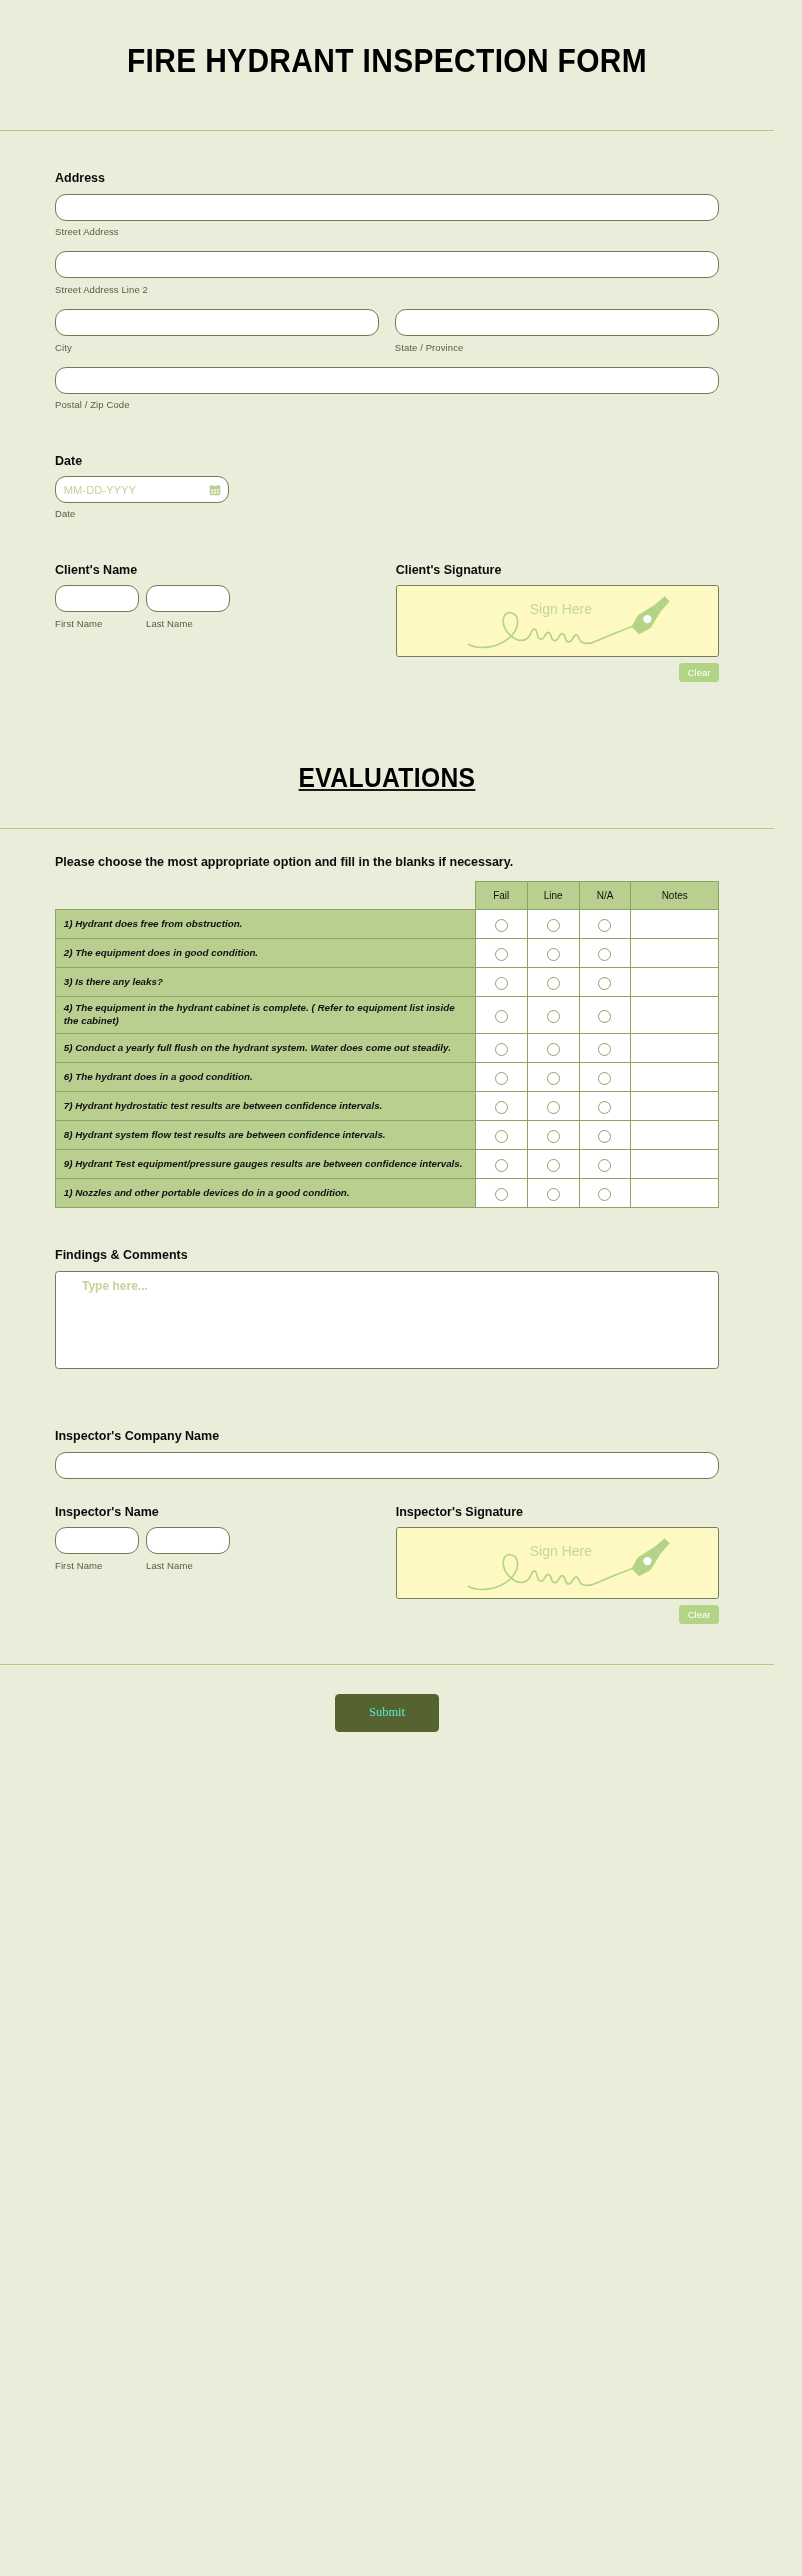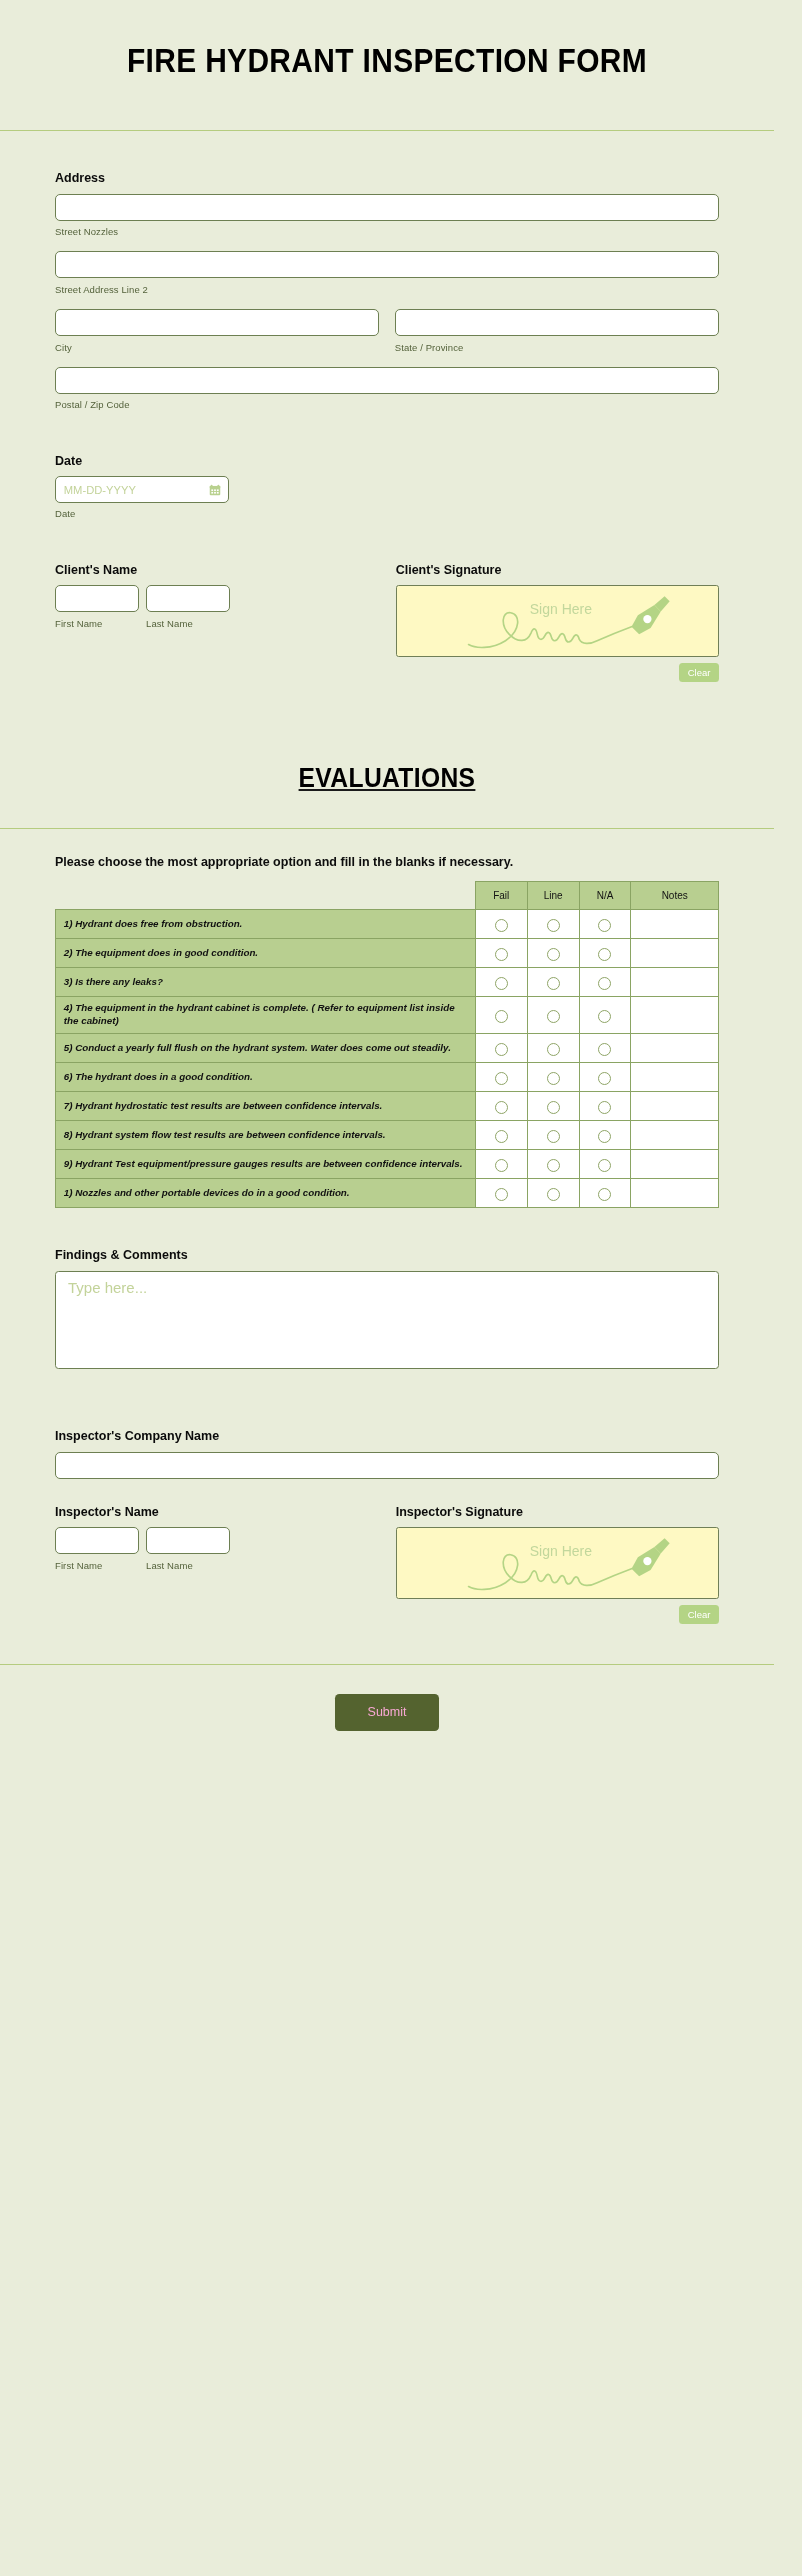--- a/index.html
+++ b/index.html
@@ -53,21 +53,21 @@
     color: #53613a;
     margin-top: 5.2px;
     letter-spacing: 0.1px;
   }
 
   .txt {
     width: 100%;
     height: 27px;
     background: #ffffff;
     border: 0.9px solid #6d7f52;
-    border-radius: 5px;
+    border-radius: 11px;
     padding: 0 7.8px;
     font-size: 11.2px;
     font-family: "Liberation Sans", sans-serif;
     color: #2b2b2b;
     outline: none;
   }
   .txt::placeholder { color: #c3d39a; }
 
   .row2 { display: flex; gap: 15.5px; }
   .row2 > div { flex: 1; }
@@ -175,48 +175,49 @@
   .col-o   { width: 32px; }
   .col-n   { width: 54px; }
 
   
   .ta {
     width: 100%;
     height: 98px;
     background: #fff;
     border: 0.9px solid #6d7f52;
     border-radius: 3.5px;
-    padding: 7px 12px;
-    font-size: 15px;
+    padding: 7px 26px;
+    font-size: 12px;
     font-family: "Liberation Sans", sans-serif;
     color: #2b2b2b;
     resize: none;
     outline: none;
+    font-weight: bold;
   }
   .ta::placeholder { color: #c3d39a; }
 
   .helper {
     font-size: 9.5px;
     color: #53613a;
     margin-top: 6px;
   }
 
   
   .footer {
     border-top: 0.9px solid #b5cc7f;
     padding: 29px 0 40px 0;
     text-align: center;
   }
   .submit-btn {
     background: #54632f;
-    color: #f9a8d4;
+    color: #5eead4;
     border: none;
     border-radius: 4.3px;
     font-size: 12.5px;
-    font-family: Liberation Sans, sans-serif;
+    font-family: Liberation Serif, serif;
     padding: 11.2px 0;
     width: 104px;
     cursor: pointer;
   }
 
   .spacer-lg { height: 40px; }
   .spacer-md { height: 26px; }
 </style>
 </head>
 <body>
@@ -228,21 +229,21 @@
   </div>
 
   <div class="spacer-lg"></div>
 
   <div class="body-pad">
     <div class="block">
       <div class="field-label">Address</div>
 
       <div style="margin-bottom:14.7px;">
         <input class="txt" type="text" value="" style="">
-        <div class="sub-label">Street Nozzles</div>
+        <div class="sub-label">Street Address</div>
       </div>
 
       <div style="margin-bottom:14.7px;">
         <input class="txt" type="text" value="" style="">
         <div class="sub-label">Street Address Line 2</div>
       </div>
 
       <div class="row2" style="margin-bottom:14.7px;">
         <div>
           <input class="txt" type="text" value="" style="">

